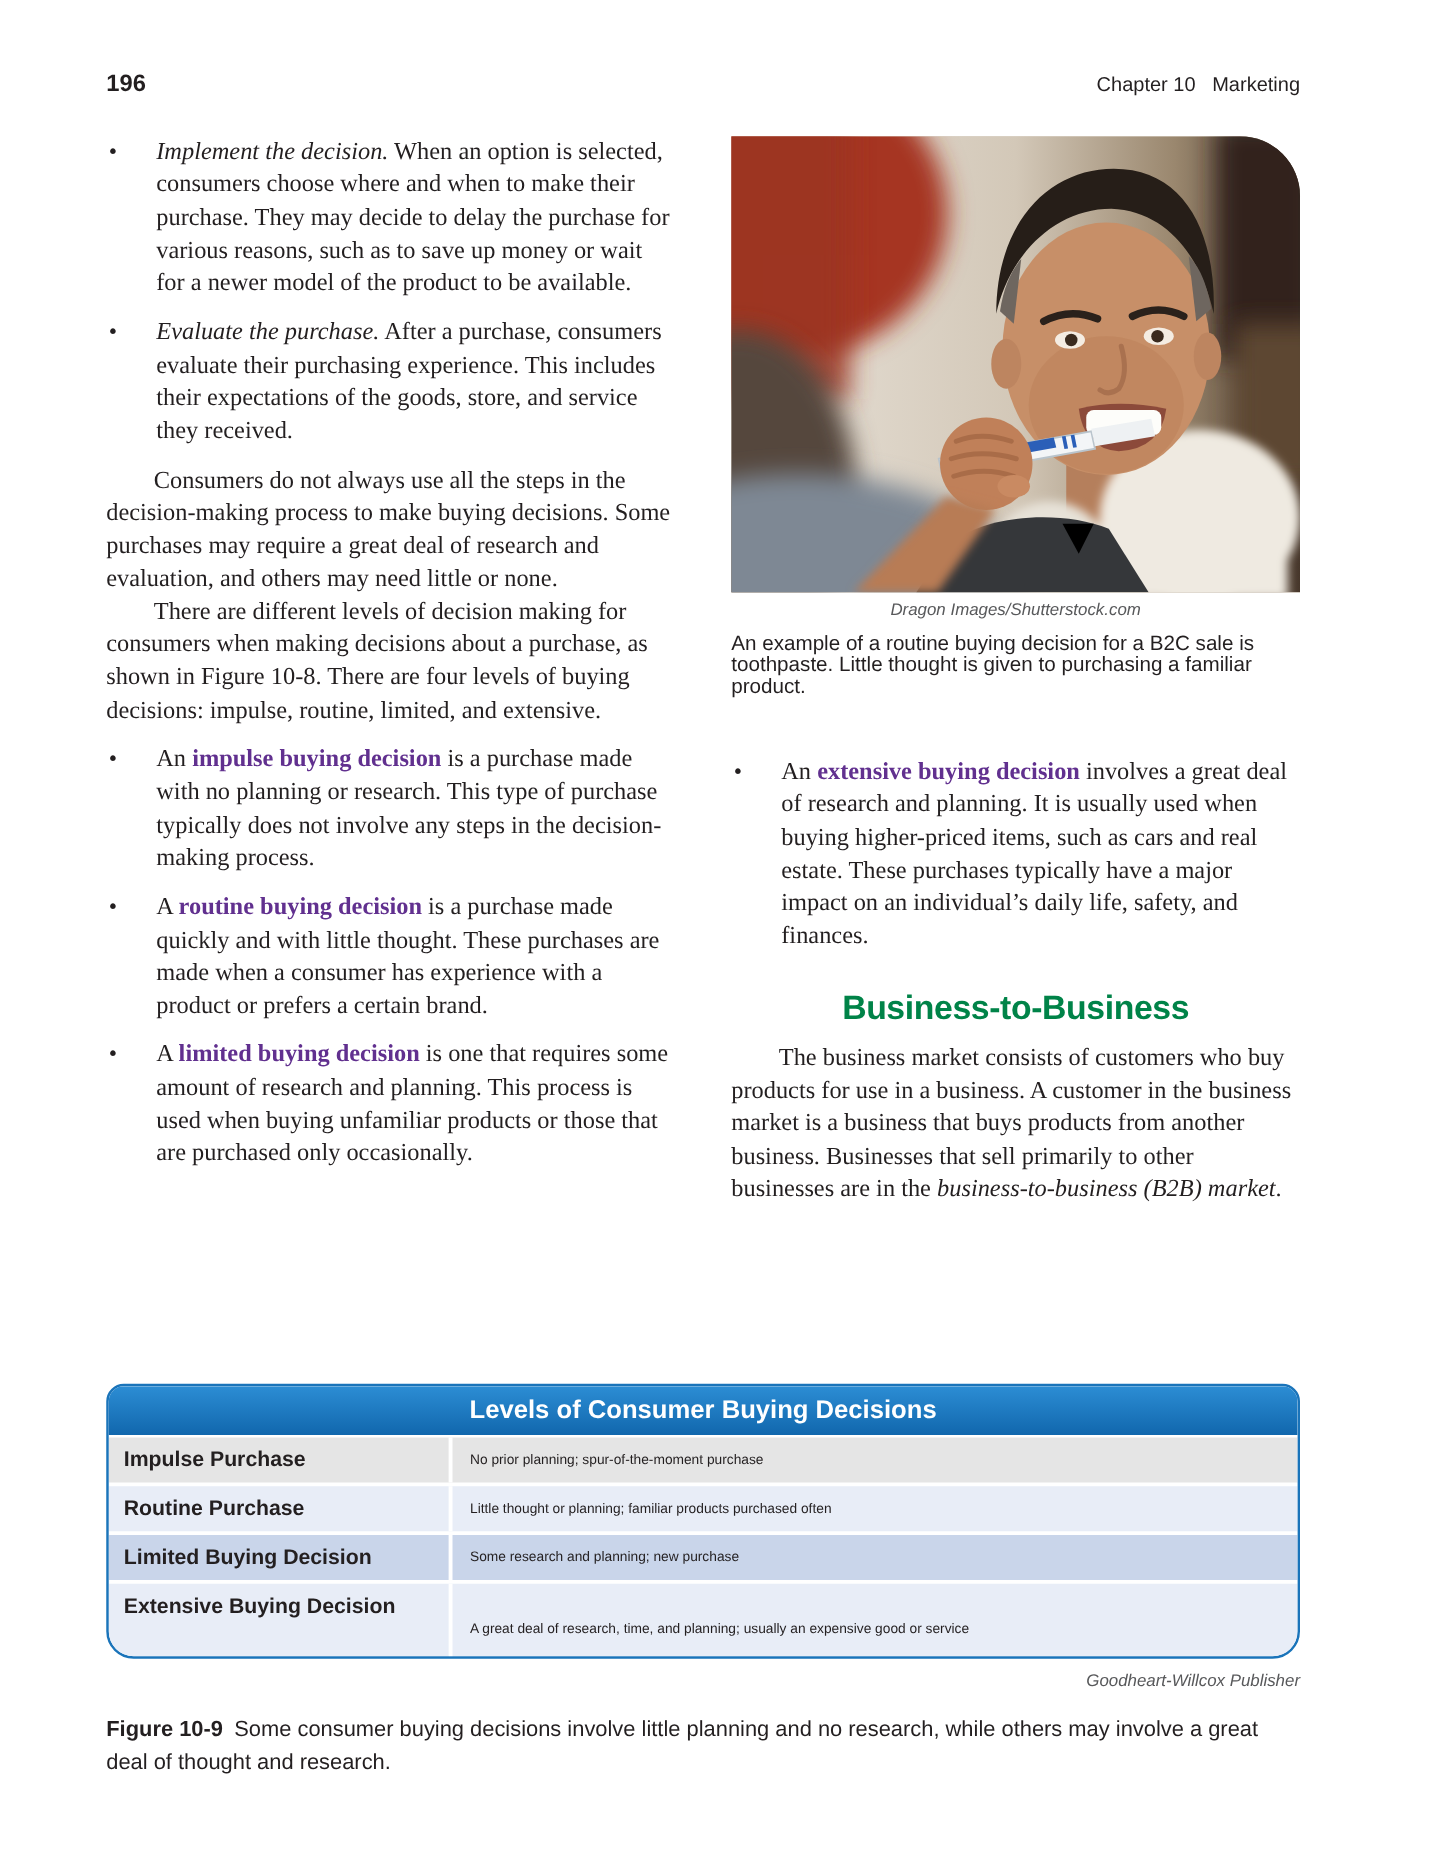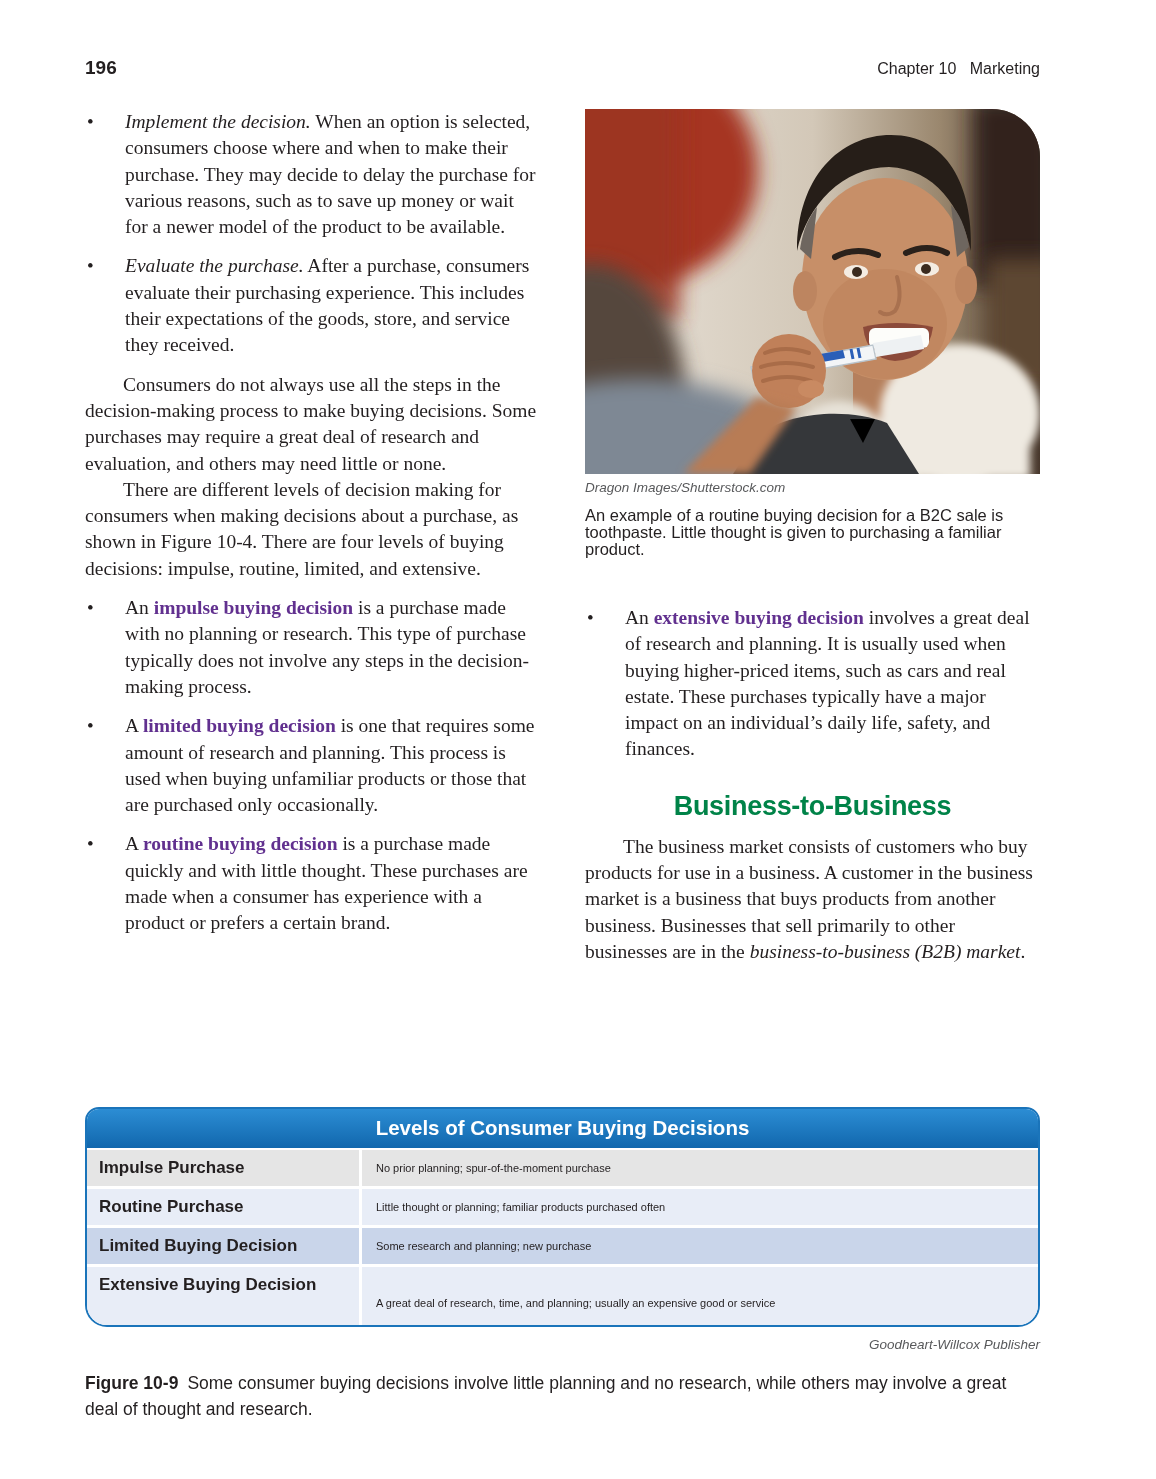--- a/index.html
+++ b/index.html
@@ -22,21 +22,21 @@
   .body-txt{font-size:19.5px;line-height:26.3px;}
   .li{position:relative;padding-left:40px;margin:0 0 13px 0;}
   .li .dot{position:absolute;left:2px;top:0;}
   .li .dot::before{content:"\2022";font-size:19px;}
   .lead-it{font-style:italic;text-align:center;}
   .term{color:#61308f;font-weight:bold;}
   .para{margin:0;text-indent:38px;}
   .para + .para{margin-top:0;}
   
   .photo-wrap{width:455px;height:365px;border-top-right-radius:48px;overflow:hidden;background:#cfc4b4;}
-  .credit{font-family:"Liberation Sans",sans-serif;font-style:italic;font-size:13.5px;color:#58595b;text-align:left;margin-top:6px;}
+  .credit{font-family:"Liberation Sans",sans-serif;font-style:italic;font-size:13.5px;color:#58595b;text-align:center;margin-top:6px;}
   .caption{font-family:"Liberation Sans",sans-serif;font-size:16.5px;line-height:17px;margin-top:12px;width:430px;}
   .rc-bullet{margin-top:47px;}
   .h-green{font-family:"Liberation Sans",sans-serif;font-weight:bold;font-size:27px;color:#008348;margin:28px 0 12px 0;letter-spacing:-0.3px;text-align:center;}
   
   .gw-table{
     margin-top:0px;
     width:951px;
     border:2px solid #1a74ba;
     border-radius:14px 14px 22px 22px;
     overflow:hidden;
@@ -90,35 +90,35 @@
           <span class="dot"></span>
           <span class="lead-it">Implement the decision.</span><span> When an option is selected, consumers choose where and when to make their purchase. They may decide to delay the purchase for various reasons, such as to save up money or wait for a newer model of the product to be available.</span>
         </div>
 
         <div class="li">
           <span class="dot"></span>
           <span class="lead-it">Evaluate the purchase.</span><span> After a purchase, consumers evaluate their purchasing experience. This includes their expectations of the goods, store, and service they received.</span>
         </div>
 
         <p class="para">Consumers do not always use all the steps in the decision-making process to make buying decisions. Some purchases may require a great deal of research and evaluation, and others may need little or none.</p>
-        <p class="para">There are different levels of decision making for consumers when making decisions about a purchase, as shown in Figure 10-4. There are four levels of buying decisions: impulse, routine, limited, and extensive.</p>
+        <p class="para">There are different levels of decision making for consumers when making decisions about a purchase, as shown in Figure 10-8. There are four levels of buying decisions: impulse, routine, limited, and extensive.</p>
 
         <div class="li" style="margin-top:13px;">
           <span class="dot"></span>
           <span>An </span><span class="term">impulse buying decision</span><span> is a purchase made with no planning or research. This type of purchase typically does not involve any steps in the decision-making process.</span>
         </div>
 
         <div class="li">
           <span class="dot"></span>
+          <span>A </span><span class="term">routine buying decision</span><span> is a purchase made quickly and with little thought. These purchases are made when a consumer has experience with a product or prefers a certain brand.</span>
+        </div>
+
+        <div class="li">
+          <span class="dot"></span>
           <span>A </span><span class="term">limited buying decision</span><span> is one that requires some amount of research and planning. This process is used when buying unfamiliar products or those that are purchased only occasionally.</span>
-        </div>
-
-        <div class="li">
-          <span class="dot"></span>
-          <span>A </span><span class="term">routine buying decision</span><span> is a purchase made quickly and with little thought. These purchases are made when a consumer has experience with a product or prefers a certain brand.</span>
         </div>
       </div>
 
       <div class="col">
 
         <div class="photo-wrap">
           <svg width="455" height="365" viewBox="0 0 455 365" xmlns="http://www.w3.org/2000/svg">
             <defs>
               <filter id="b9" x="-40%" y="-40%" width="180%" height="180%">
                   <feGaussianBlur stdDeviation="10"></feGaussianBlur>

